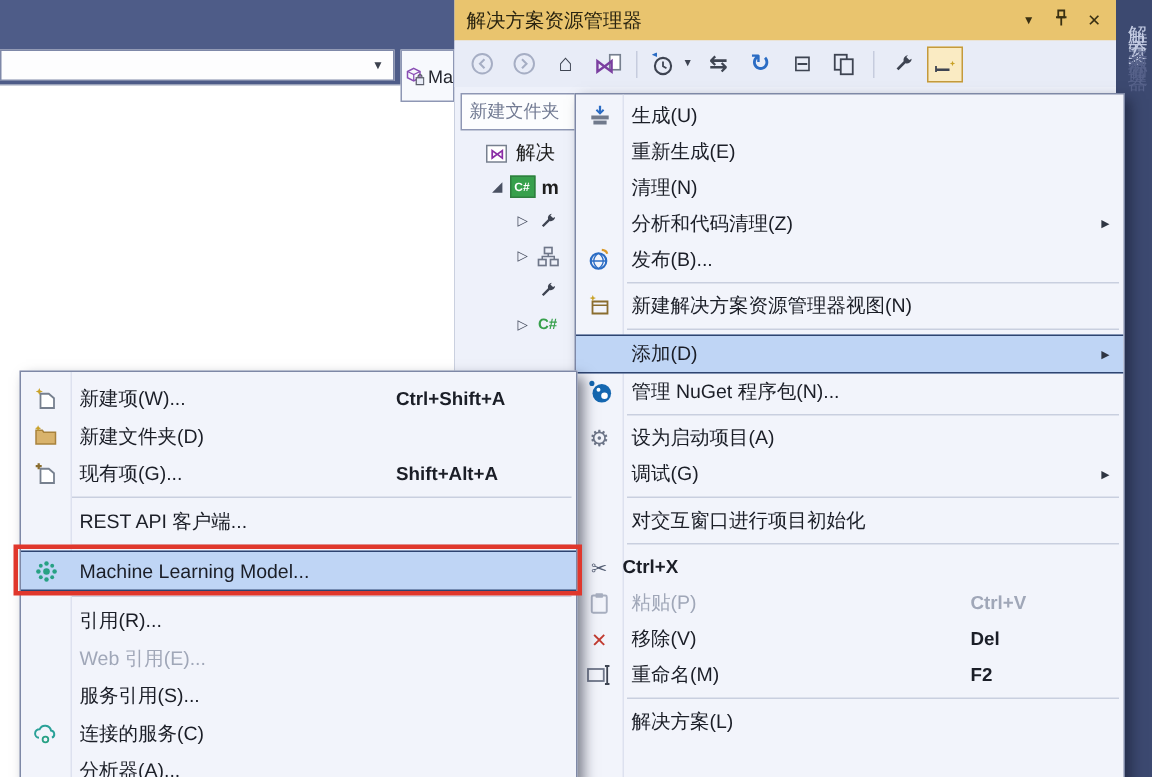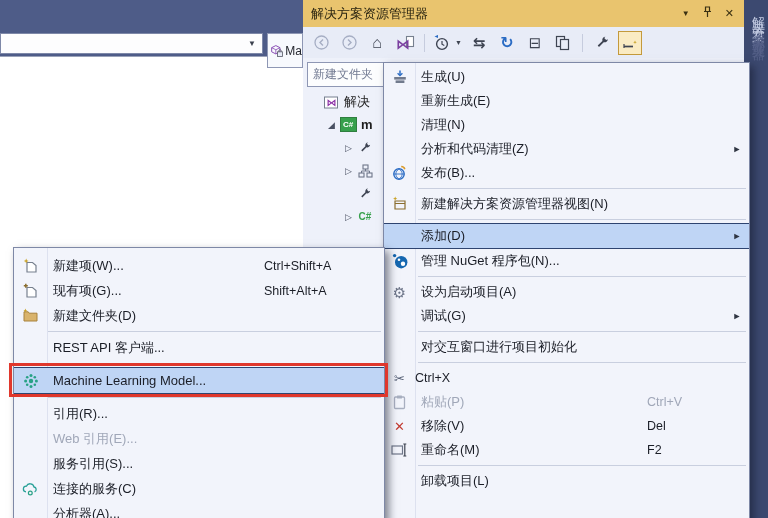--- a/index.html
+++ b/index.html
@@ -49,21 +49,21 @@
   .menu .icol{position:absolute;top:0;bottom:0;width:1px;background:#DDE1EF;}
   #main-menu{left:383px;top:62px;width:367px;height:460px;z-index:10;}
   #main-menu .icol{left:31px;}
   #sub-menu{left:13px;top:247px;width:372px;height:275px;z-index:20;padding-top:5px;}
   #sub-menu .icol{left:33px;}
   .mi{position:relative;display:flex;align-items:center;height:24px;font-size:13px;color:#1B1E27;cursor:default;}
   #sub-menu .mi{height:25px;}
   .mi .ic{width:31px;flex:none;display:flex;align-items:center;justify-content:center;}
   #sub-menu .mi .ic{width:33px;}
   .mi .lbl{flex:1;padding-left:6px;white-space:nowrap;overflow:hidden;}
-  .mi .sc{width:78px;flex:none;font-size:12.5px;}
+  .mi .sc{width:78px;flex:none;font-size:12.5px;font-weight:bold;}
   #sub-menu .mi .sc{width:110px;}
   .mi .arrow{width:24px;flex:none;text-align:center;font-size:9px;color:#2F3542;}
   #sub-menu .mi .arrow{width:10px;}
   .mi.hl{background:#BFD5F5;border-top:1px solid #2E4470;border-bottom:1px solid #2E4470;}
   .mi.dis,.mi.dis .sc{color:#A0A7B8;}
   .msep{height:1px;background:#C9CFDF;margin:3px 3px 3px 34px;}
   
   .red-box{left:9px;top:363px;width:379px;height:34px;border:3px solid #E0372C;z-index:40;pointer-events:none;}
 </style>
 </head>
@@ -356,58 +356,58 @@
             <path d="M13.8 1v12M12.3 1h3M12.3 13h3" stroke="#3E4452" stroke-width="1.2" fill="none"></path>
           </svg>
         </span>
         <span class="lbl">重命名(M)</span>
         <span class="sc">F2</span>
         <span class="arrow"></span>
       </div>
       <div class="msep"></div>
       <div class="mi">
         <span class="ic"></span>
-        <span class="lbl">卸载项目(L)</span>
+        <span class="lbl">解决方案(L)</span>
         <span class="sc"></span>
         <span class="arrow"></span>
       </div>
     </div>
   <div class="menu" id="sub-menu">
     <div class="icol"></div>
   <div class="mi">
         <span class="ic">
           <svg width="16" height="16" viewBox="0 0 16 16">
             <path d="M4 4.5V14h9V7.5L9.5 4.5z" fill="#fff" stroke="#77808F" stroke-width="1.2"></path>
             <path d="M3.2 0.6l.7 1.7 1.7.7-1.7.7-.7 1.7-.7-1.7L.8 3l1.7-.7z" fill="#C9A227"></path>
           </svg>
         </span>
         <span class="lbl">新建项(W)...</span>
         <span class="sc">Ctrl+Shift+A</span>
         <span class="arrow"></span>
       </div>
       <div class="mi">
         <span class="ic">
-          <svg width="16" height="16" viewBox="0 0 16 16">
-            <path d="M4 4.5V14h9V7.5L9.5 4.5z" fill="#fff" stroke="#77808F" stroke-width="1.2"></path>
-            <path d="M2.8 0.8v4M0.8 2.8h4" stroke="#8A6D2F" stroke-width="1.5"></path>
-          </svg>
-        </span>
-        <span class="lbl">现有项(G)...</span>
-        <span class="sc">Shift+Alt+A</span>
-        <span class="arrow"></span>
-      </div>
-      <div class="mi">
-        <span class="ic">
           <svg width="17" height="15" viewBox="0 0 17 15">
             <path d="M2 5.2V3.8h4.2l1 1.4H15V13H2z" fill="#D9B36C" stroke="#A8823C"></path>
             <path d="M3.4 0.5l.6 1.4 1.4.6-1.4.6-.6 1.4-.6-1.4L1.4 2.5l1.4-.6z" fill="#C9A227"></path>
           </svg>
         </span>
         <span class="lbl">新建文件夹(D)</span>
         <span class="sc"></span>
+        <span class="arrow"></span>
+      </div>
+      <div class="mi">
+        <span class="ic">
+          <svg width="16" height="16" viewBox="0 0 16 16">
+            <path d="M4 4.5V14h9V7.5L9.5 4.5z" fill="#fff" stroke="#77808F" stroke-width="1.2"></path>
+            <path d="M2.8 0.8v4M0.8 2.8h4" stroke="#8A6D2F" stroke-width="1.5"></path>
+          </svg>
+        </span>
+        <span class="lbl">现有项(G)...</span>
+        <span class="sc">Shift+Alt+A</span>
         <span class="arrow"></span>
       </div>
       <div class="msep"></div>
       <div class="mi">
         <span class="ic"></span>
         <span class="lbl">REST API 客户端...</span>
         <span class="sc"></span>
         <span class="arrow"></span>
       </div>
       <div class="msep"></div>

